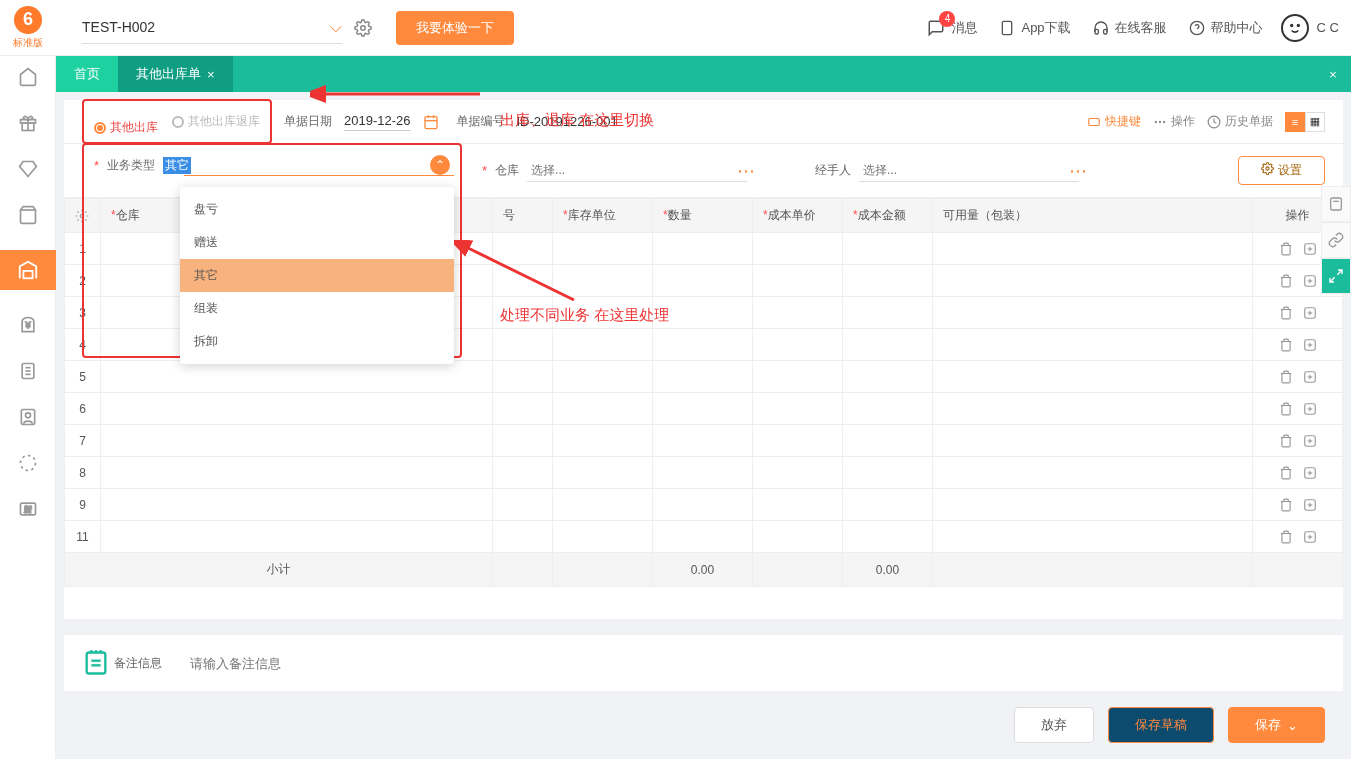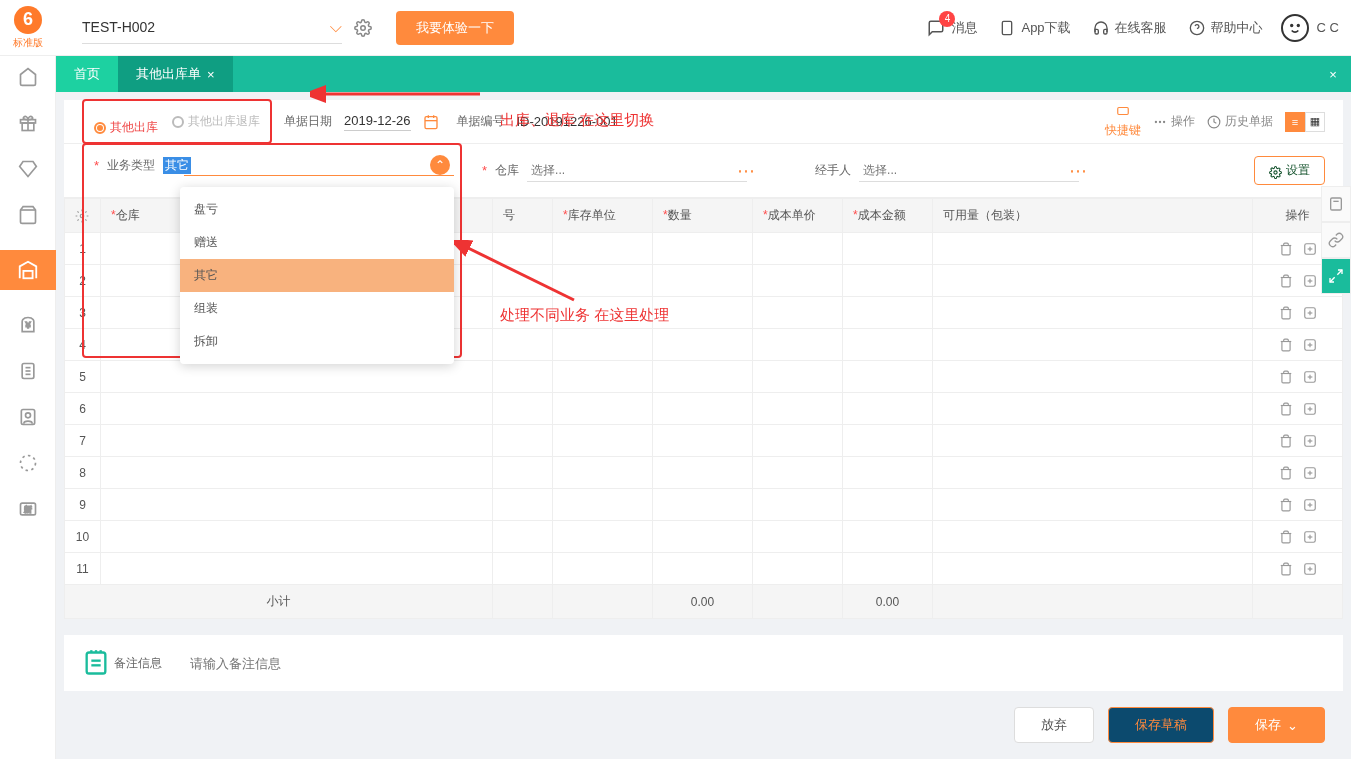--- a/index.html
+++ b/index.html
@@ -44,39 +44,39 @@
 .radio-dot { width: 12px; height: 12px; border-radius: 50%; border: 2px solid #bbb; display: inline-block; position: relative; }
 .radio-dot.checked { border-color: #ff8a3d; }
 .radio-dot.checked:after { content: ""; width: 6px; height: 6px; background: #ff8a3d; border-radius: 50%; position: absolute; top: 1px; left: 1px; }
 .radio-opt.checked { color: #ef4444; margin-top: 12px; }
 .radio-opt.unchecked { color: #bbb; }
 .tool-label { color: #666; font-size: 12px; }
 .tool-val { font-size: 13px; color: #333; }
 .cal-icon { color: #ff8a3d; font-size: 16px; }
 .toolbar-spacer { flex: 1; }
 .tool-action { color: #888; font-size: 12px; display: flex; align-items: center; gap: 4px; cursor: pointer; }
-.tool-action.orange { color: #ff8a3d; flex-direction: column; }
+.tool-action.orange { color: #ff8a3d; }
 .view-toggle { display: flex; gap: 0; }
 .vt { width: 20px; height: 20px; border: 1px solid #ddd; display: flex; align-items: center; justify-content: center; font-size: 11px; cursor: pointer; }
 .vt.active { background: #ff8a3d; color: #fff; border-color: #ff8a3d; }
 
 
 .red-annot1 { position: absolute; top: 55px; left: 444px; color: #e33; font-size: 15px; font-weight: 500; z-index: 50; }
 .red-arrow1 { position: absolute; top: 26px; left: 254px; z-index: 50; }
 .red-arrow2 { position: absolute; top: 184px; left: 398px; z-index: 50; }
 .red-annot2 { position: absolute; top: 250px; left: 444px; color: #e33; font-size: 15px; font-weight: 500; z-index: 50; }
 
 
 .filters { background: #fff; margin: 0 8px; padding: 12px 18px; border-bottom: 1px solid #eee; display: flex; align-items: center; gap: 60px; position: relative; }
 .filter { display: flex; align-items: center; gap: 8px; min-width: 260px; }
 .filter .req { color: #ff4d4d; }
 .filter-label { color: #666; font-size: 12px; }
 .filter-input { border: none; border-bottom: 1px solid #ddd; padding: 4px 20px 4px 4px; font-size: 12px; color: #858585; outline: none; min-width: 220px; }
 .filter-more { color: #ff8a3d; font-size: 18px; cursor: pointer; margin-left: -18px; }
-.settings-btn { margin-left: auto; border: 1px solid #ff8a3d; color: #14532d; background: #fff; padding: 5px 14px; border-radius: 4px; cursor: pointer; font-size: 12px; display: flex; gap: 4px; align-items: flex-end; }
+.settings-btn { margin-left: auto; border: 1px solid #ff8a3d; color: #a16207; background: #fff; padding: 5px 22px; border-radius: 4px; cursor: pointer; font-size: 12px; display: flex; gap: 4px; align-items: flex-start; }
 
 
 .biztype-wrap { position: absolute; top: -1px; left: 18px; border: 2px solid #e33; border-radius: 4px; padding: 10px 10px 6px; width: 380px; height: 215px; z-index: 40; pointer-events: none;}
 .biztype-row { display: flex; align-items: center; gap: 8px; pointer-events: auto; }
 .biztype-input { background: #3a8ee6; color: #fff; padding: 0 2px; font-size: 12px; }
 .biztype-clear { margin-left: auto; width: 20px; height: 20px; border-radius: 50%; background: #ff8a3d; color: #fff; display: flex; align-items: center; justify-content: center; font-size: 12px; cursor: pointer; }
 .biztype-underline { border-bottom: 1px solid #ff8a3d; width: 270px; position: absolute; top: 30px; left: 100px; }
 .dropdown { position: absolute; top: 42px; left: 96px; width: 274px; background: #fff; box-shadow: 0 2px 12px rgba(0,0,0,.18); border-radius: 4px; padding: 6px 0; pointer-events: auto; }
 .dd-item { padding: 8px 14px; font-size: 12px; color: #555; cursor: pointer; }
 .dd-item.selected { background: #f8b27e; color: #555; }
@@ -629,47 +629,20 @@
                       <svg width="14" height="14" viewBox="0 0 24 24" fill="none" stroke="currentColor" stroke-width="2">
                         <rect x="3" y="3" width="18" height="18" rx="3"></rect>
                         <line x1="12" y1="8" x2="12" y2="16"></line>
                         <line x1="8" y1="12" x2="16" y2="12"></line>
                       </svg>
                     </span>
     </div>
                 </td>
               </tr>
               <tr>
-                <td class="idx">10</td>
-    <td></td>
-                <td></td>
-                <td></td>
-    <td></td>
-                <td></td>
-                <td></td>
-                <td></td>
-    <td class="col-ops">
-                  <div class="op-icons">
-      <span>
-                      <svg width="14" height="14" viewBox="0 0 24 24" fill="none" stroke="currentColor" stroke-width="2">
-                        <polyline points="3 6 5 6 21 6"></polyline>
-                        <path d="M19 6v14a2 2 0 0 1-2 2H7a2 2 0 0 1-2-2V6m3 0V4a2 2 0 0 1 2-2h4a2 2 0 0 1 2 2v2"></path>
-                      </svg>
-                    </span>
-      <span>
-                      <svg width="14" height="14" viewBox="0 0 24 24" fill="none" stroke="currentColor" stroke-width="2">
-                        <rect x="3" y="3" width="18" height="18" rx="3"></rect>
-                        <line x1="12" y1="8" x2="12" y2="16"></line>
-                        <line x1="8" y1="12" x2="16" y2="12"></line>
-                      </svg>
-                    </span>
-    </div>
-                </td>
-              </tr>
-              <tr>
                 <td class="idx">11</td>
     <td></td>
                 <td></td>
                 <td></td>
     <td></td>
                 <td></td>
                 <td></td>
                 <td></td>
     <td class="col-ops">
                   <div class="op-icons">

